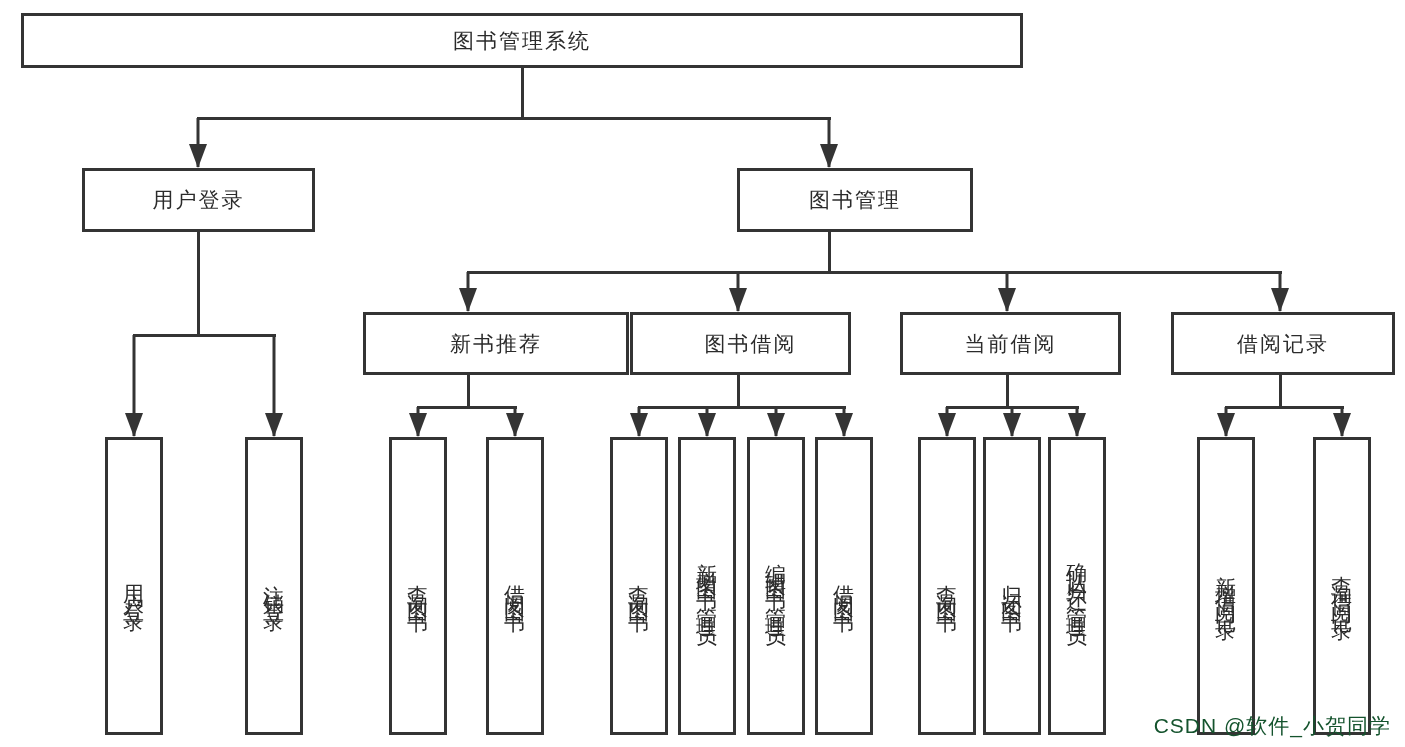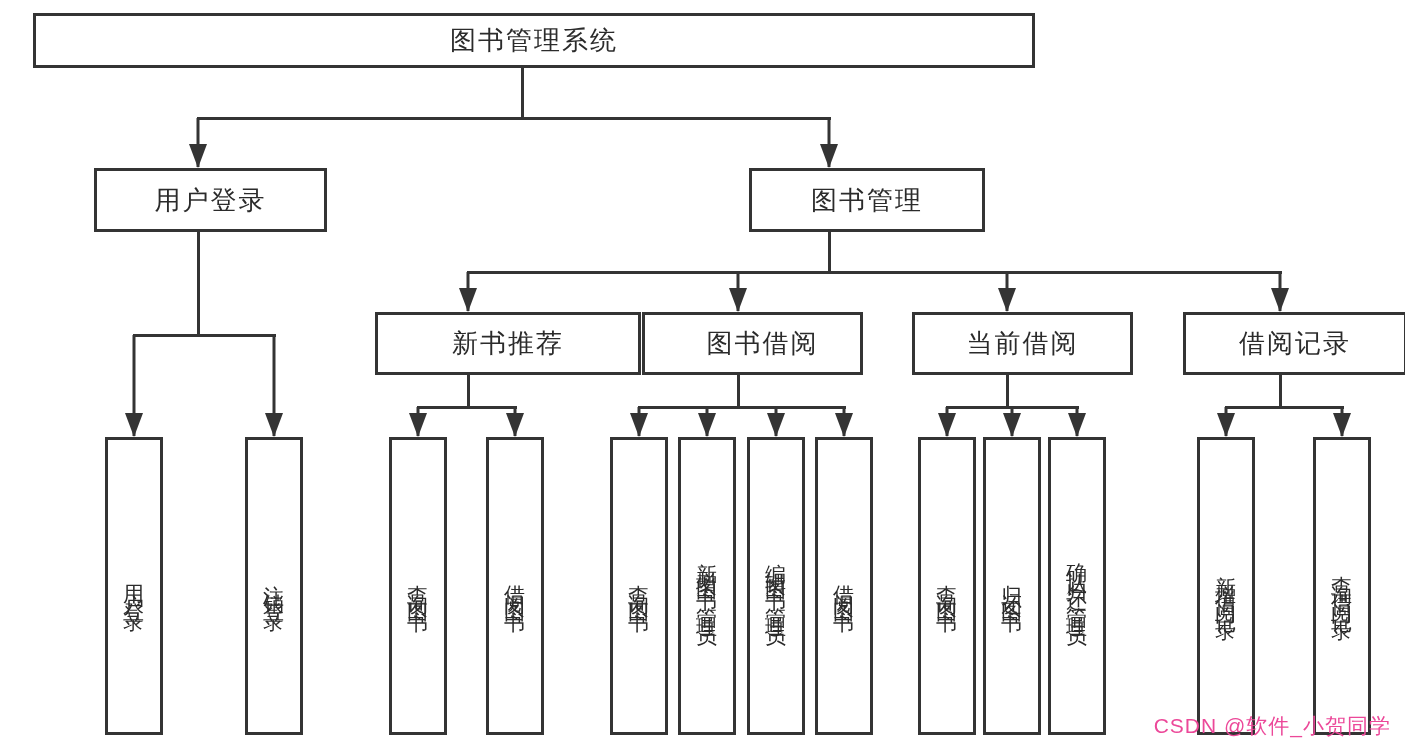--- a/index.html
+++ b/index.html
@@ -26,45 +26,44 @@
     position: absolute;
     background: #ffffff;
     border: 3px solid #343434;
     box-sizing: border-box;
     display: flex;
     align-items: center;
     justify-content: center;
     color: #2b2b2b;
   }
   .node.h {
-    font-size: 26px;
+    font-size: 21px;
     letter-spacing: 2px;
     white-space: nowrap;
-    margin-left: 12px;
   }
   .node.v {
     top: 437px;
     height: 298px;
     width: 58px;
   }
   .node.v .vt {
     writing-mode: vertical-rl;
     text-orientation: mixed;
     font-size: 21px;
     line-height: 1;
     letter-spacing: 9px;
     color: #2b2b2b;
   }
   .watermark {
     position: absolute;
     right: 14px;
     top: 712px;
     font-size: 21px;
     letter-spacing: 1px;
-    color: #ec4899;
+    color: #14532d;
     white-space: nowrap;
   }
 </style>
 </head>
 <body>
 
 <div class="canvas">
 
   <svg class="connectors" width="1405" height="747" viewBox="0 0 1405 747">
     <defs>

